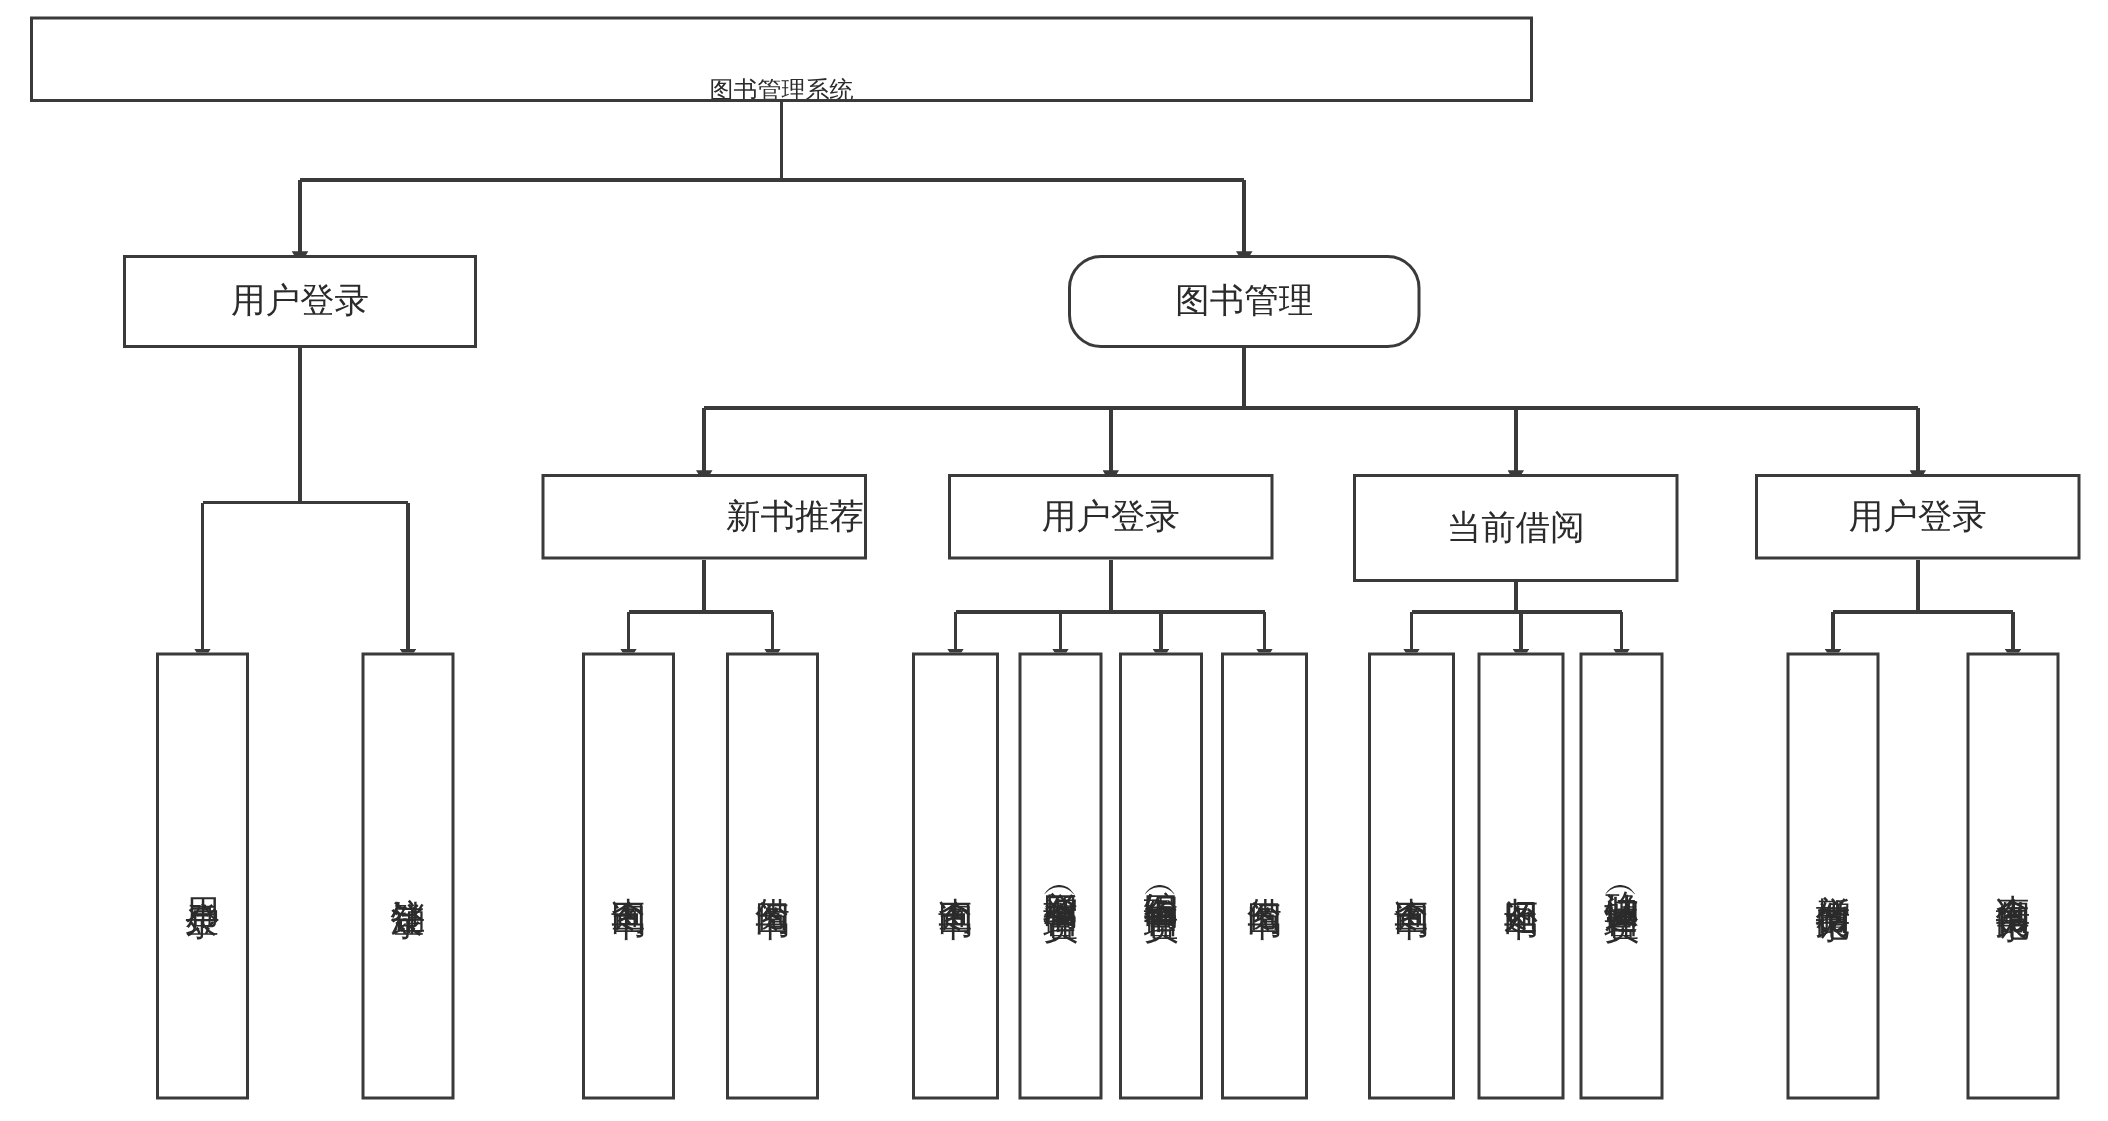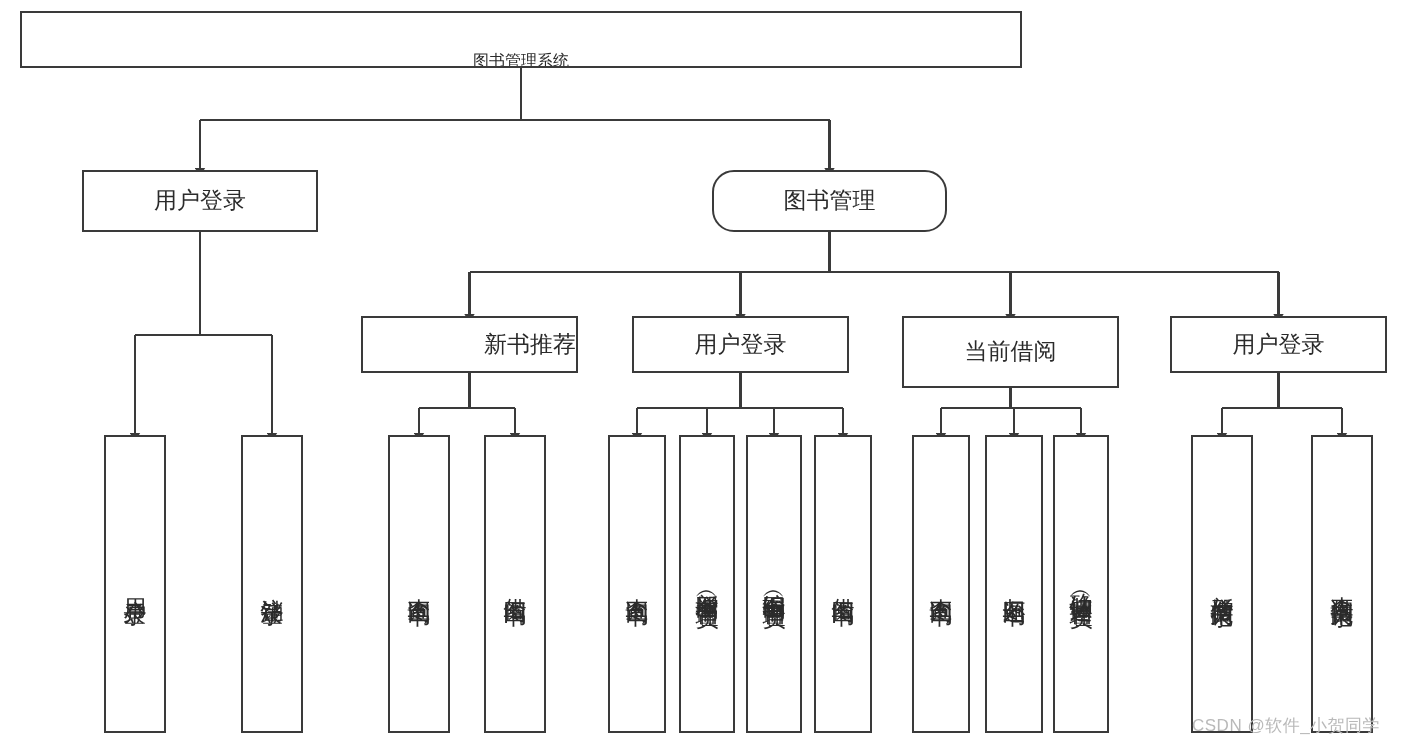--- a/index.html
+++ b/index.html
@@ -163,14 +163,13 @@
       <div class="node vert" style="left: 1053px; top: 435px; width: 56px; height: 298px;">
         <span class="label">确认归还（管理员）</span>
       </div>
       <div class="node vert" style="left: 1191px; top: 435px; width: 62px; height: 298px;">
         <span class="label">新增借阅记录</span>
       </div>
       <div class="node vert" style="left: 1311px; top: 435px; width: 62px; height: 298px;">
         <span class="label">查询借阅记录</span>
       </div>
     </div>
-  <div class="watermark" style="left: 1192px; top: 714px; color: rgb(185, 185, 185);">CSDN @软件_小贺同学</div>
 </div>
 
 </body></html>

